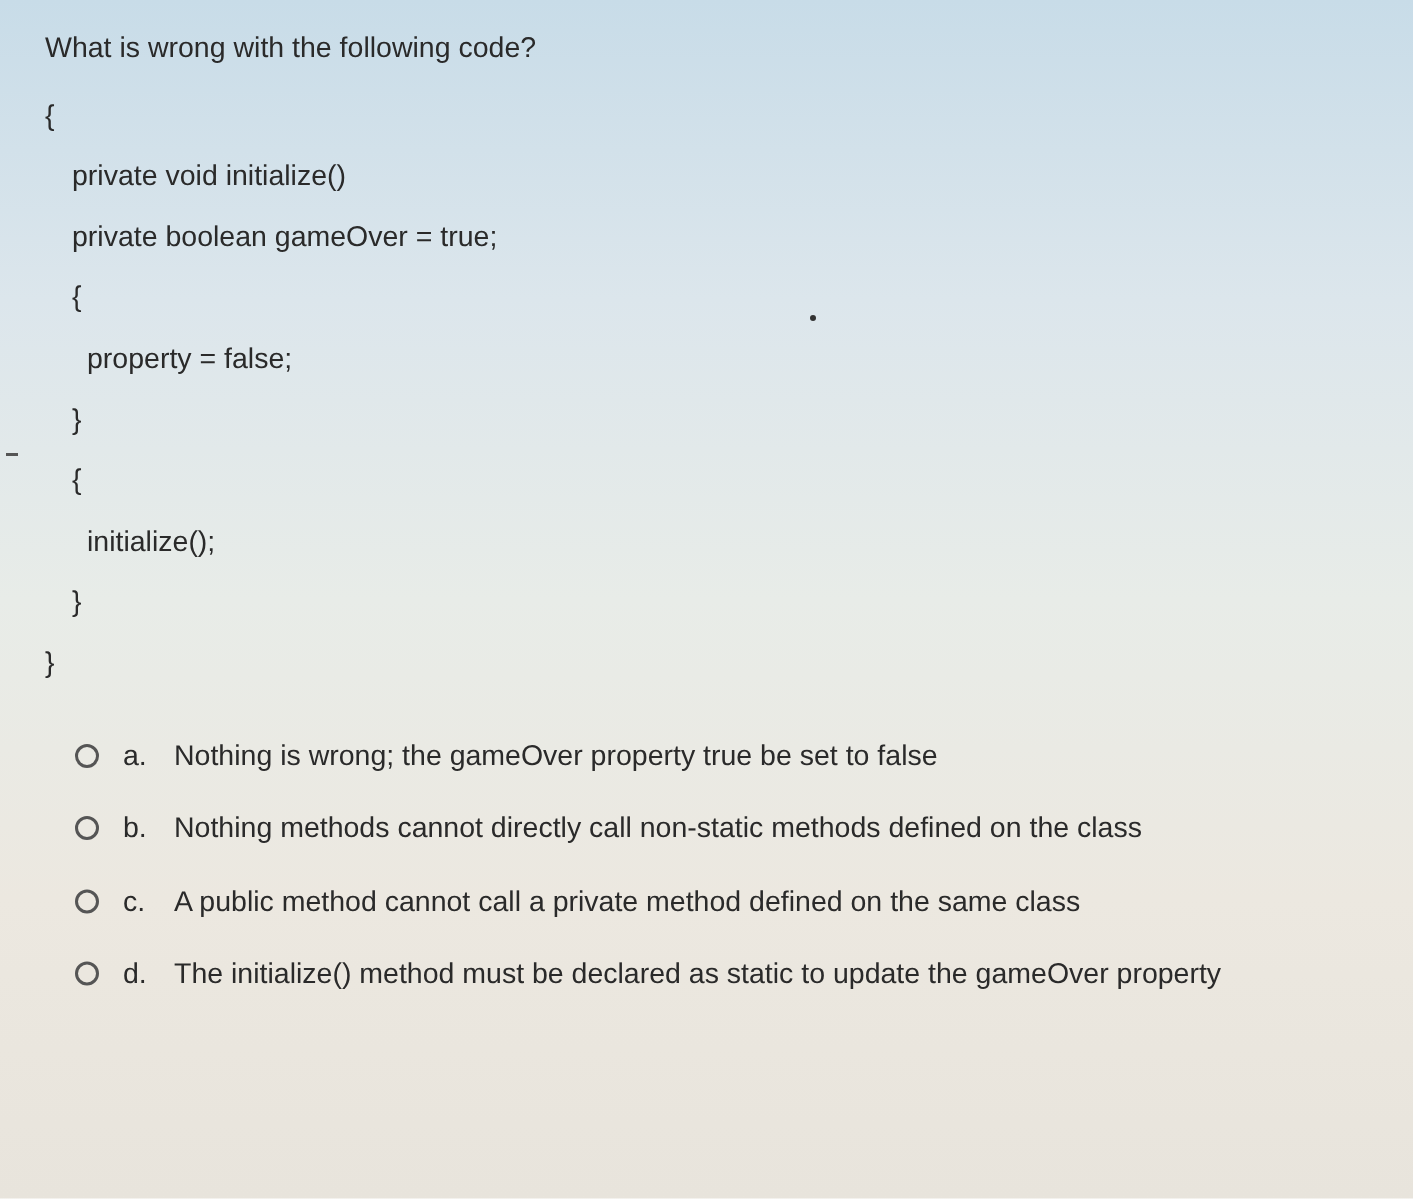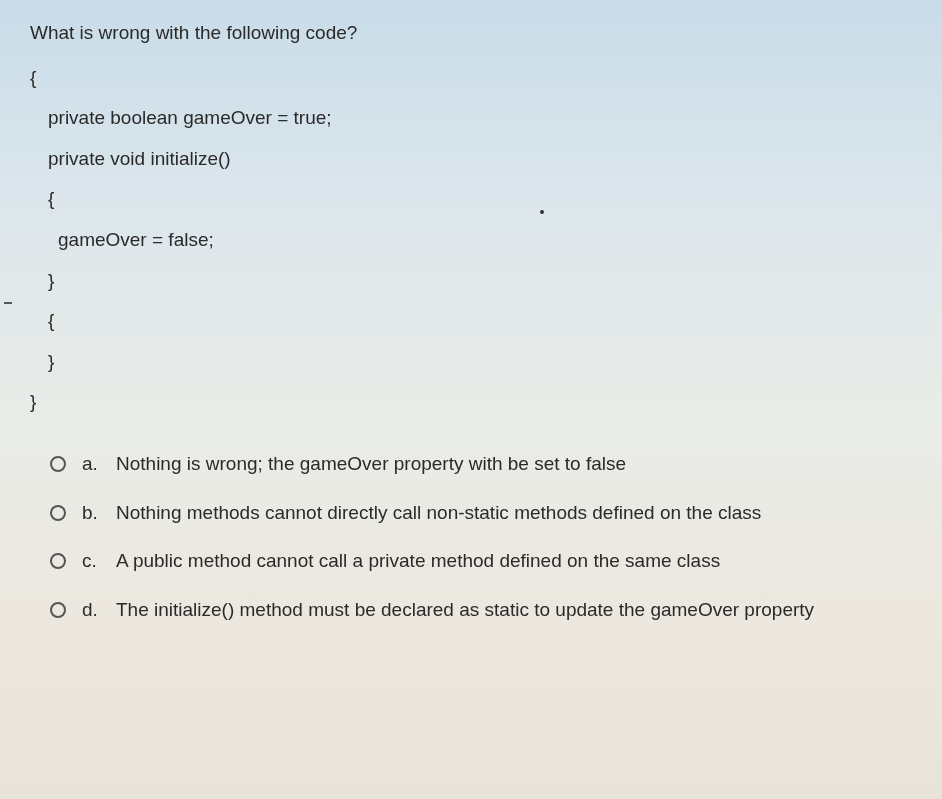--- a/index.html
+++ b/index.html
@@ -80,35 +80,36 @@
       background: #555;
     }
   </style>
 </head>
 <body>
 
 <div class="question-prompt">What is wrong with the following code?</div>
 
 <div class="code-block">
   <div class="code-line">{</div>
+  <div class="code-line indent-1">private void initialize()</div>
   <div class="code-line indent-1">private boolean gameOver = true;</div>
-  <div class="code-line indent-1">private void initialize()</div>
   <div class="code-line indent-1">{</div>
-  <div class="code-line indent-2">gameOver = false;</div>
+  <div class="code-line indent-2">property = false;</div>
   <div class="code-line indent-1">}</div>
   <div class="code-line indent-1">{</div>
+  <div class="code-line indent-2">initialize();</div>
   <div class="code-line indent-1">}</div>
   <div class="code-line">}</div>
 </div>
 
 <div class="options">
   <div class="option">
     <div class="radio"></div>
     <span class="option-letter">a.</span>
-    <span class="option-text">Nothing is wrong; the gameOver property with be set to false</span>
+    <span class="option-text">Nothing is wrong; the gameOver property true be set to false</span>
   </div>
   <div class="option">
     <div class="radio"></div>
     <span class="option-letter">b.</span>
     <span class="option-text">Nothing methods cannot directly call non-static methods defined on the class</span>
   </div>
   <div class="option">
     <div class="radio"></div>
     <span class="option-letter">c.</span>
     <span class="option-text">A public method cannot call a private method defined on the same class</span>

